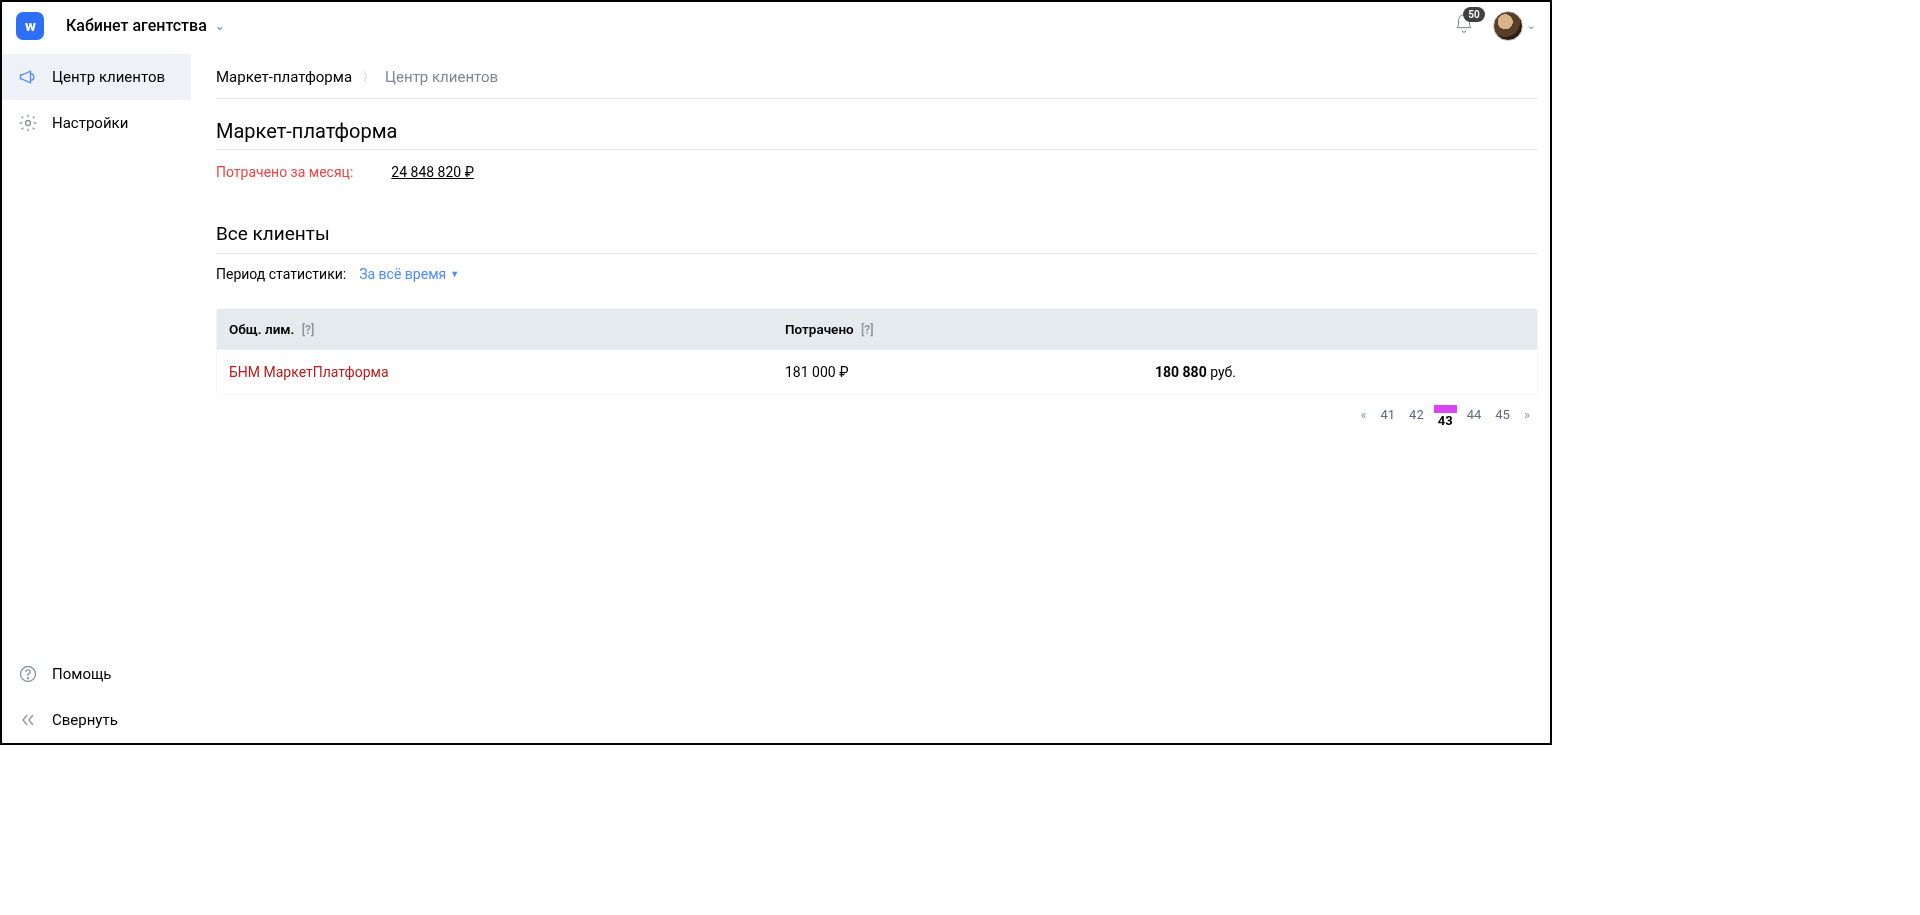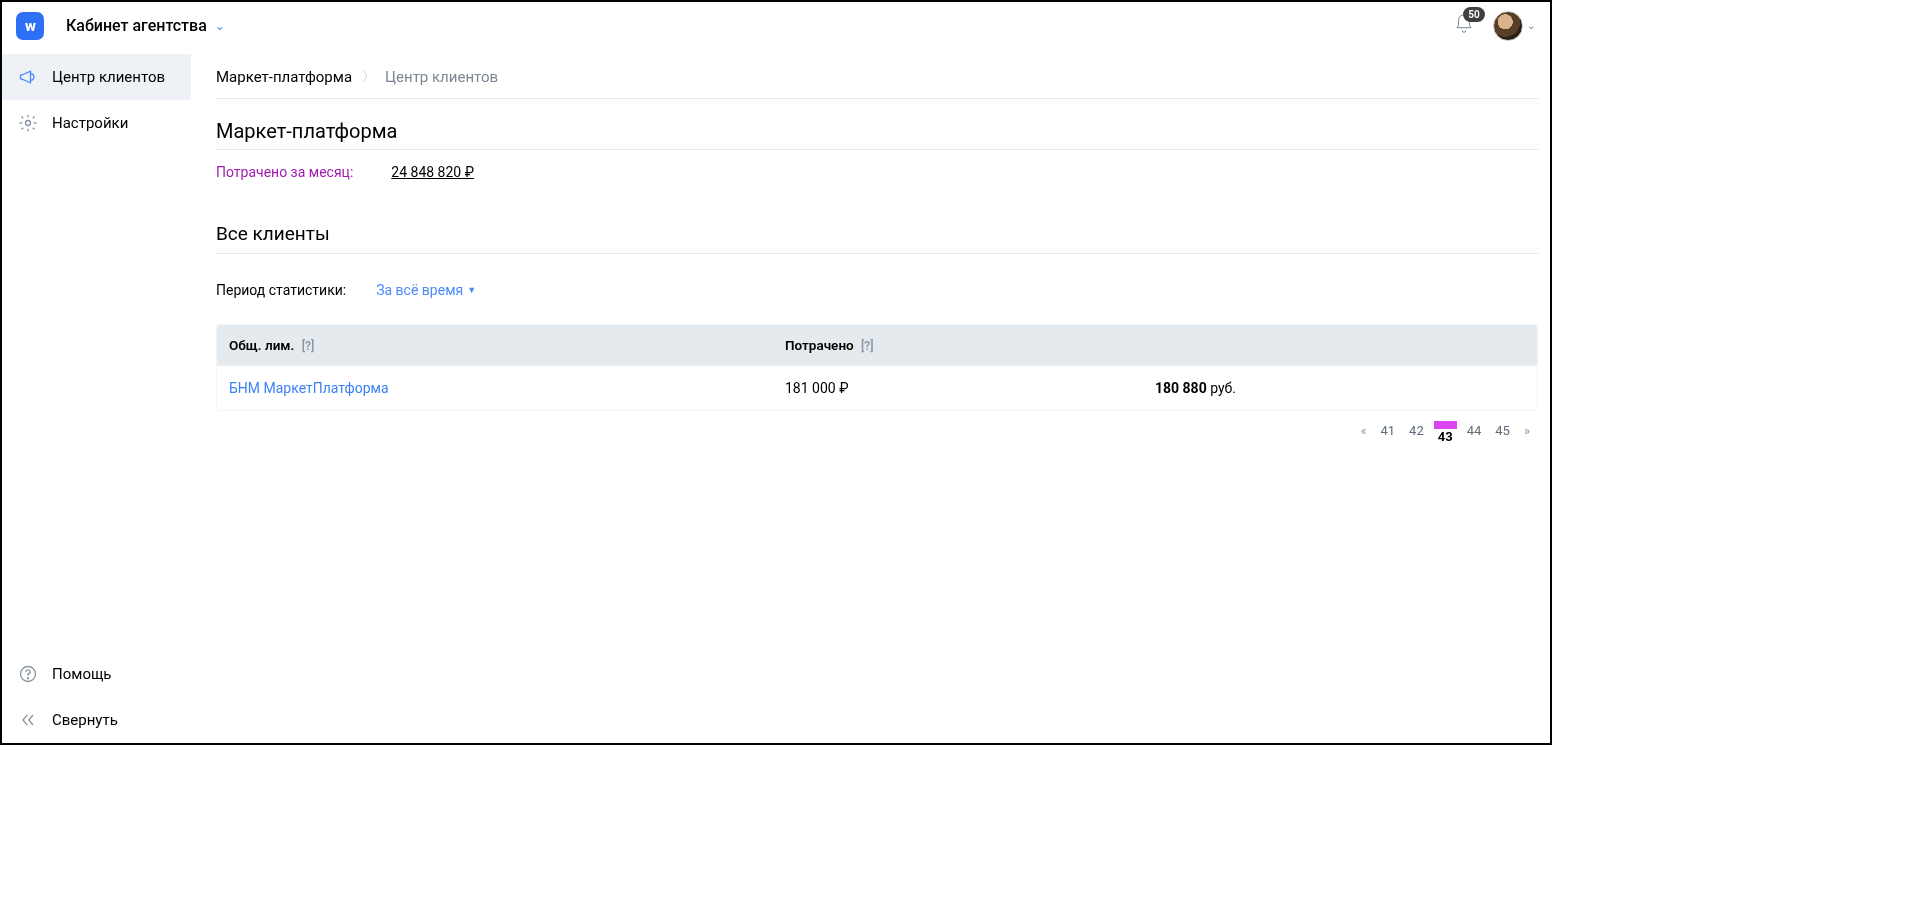--- a/index.html
+++ b/index.html
@@ -97,31 +97,31 @@
   .breadcrumb .current { color:#7d8794; }
 
   .section-title {
     font-size:20px; font-weight:400; margin-top:20px; margin-bottom:6px;
   }
   .divider { border-bottom:1px solid #e6e8ec; margin-bottom:14px;}
   .spent-row {
     display:flex; gap:38px; align-items:center;
     font-size:14px; color:#000; margin-bottom:42px;
   }
-  .spent-row .label { color:#a21caf; }
+  .spent-row .label { color:#ef4444; }
   .spent-row .value { font-weight:400;text-decoration:underline; }
 
   .section-title2 {
     font-size:19px; font-weight:400; margin-bottom:8px;
   }
   .period-row {
-    display:flex; gap:30px; align-items:center;
+    display:flex; gap:13px; align-items:center;
     font-size:14px; margin-bottom:26px;
     border-top:1px solid #e6e8ec;
-    padding-top:28px;
+    padding-top:12px;
   }
   .period-row .label { color:#000;}
   .period-select { color:#4b8bff; cursor:pointer; display:flex; align-items:center; gap:4px;}
   .period-select .tri { font-size:9px; color:#4b8bff;}
 
   
   .table {
     width:100%;
     border:1px solid #f3f4f6;
     border-radius:3px;
@@ -139,21 +139,21 @@
   }
   .thead .col1 { color:#000; }
   .thead .count { color:#8b97a3; font-weight:600; margin-left:4px;}
   .help { color:#8b97a3; font-weight:600; margin-left:4px; font-size:12px;}
   .trow {
     background:#fff;
     padding:14px 12px;
     font-size:14px;
     border-top:1px solid #eceff3;
   }
-  .trow .client-name { color:#3b82f6; cursor:pointer;}
+  .trow .client-name { color:#b91c1c; cursor:pointer;}
   .trow .col3 .bold { font-weight:700;}
 
   
   .pagination {
     display:flex; gap:6px; justify-content:flex-end;
     padding:10px 4px;
     font-size:13px; color:#5f6b78;
   }
   .pagination span { padding:2px 4px; cursor:pointer;}
   .pagination .active { color:#000; font-weight:700; border-top:8px solid #d946ef; padding-top:0; }

